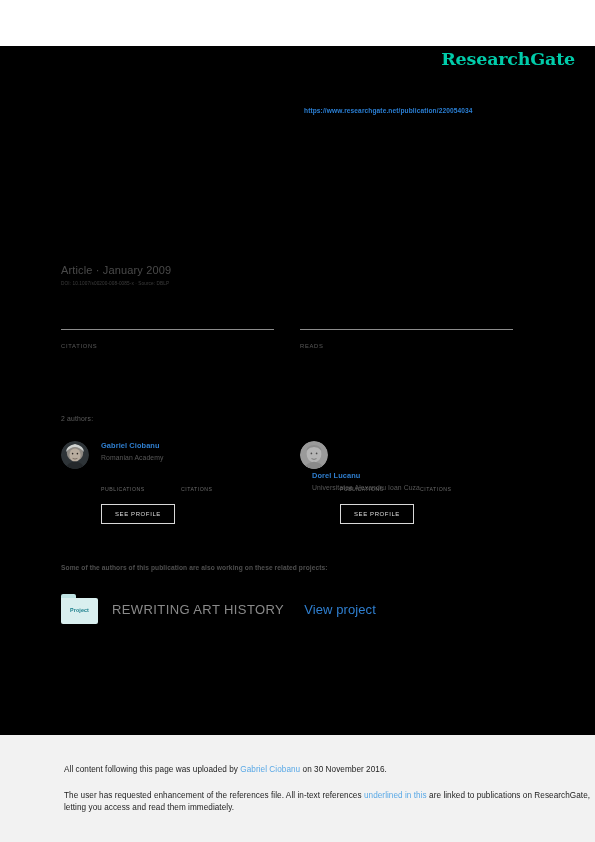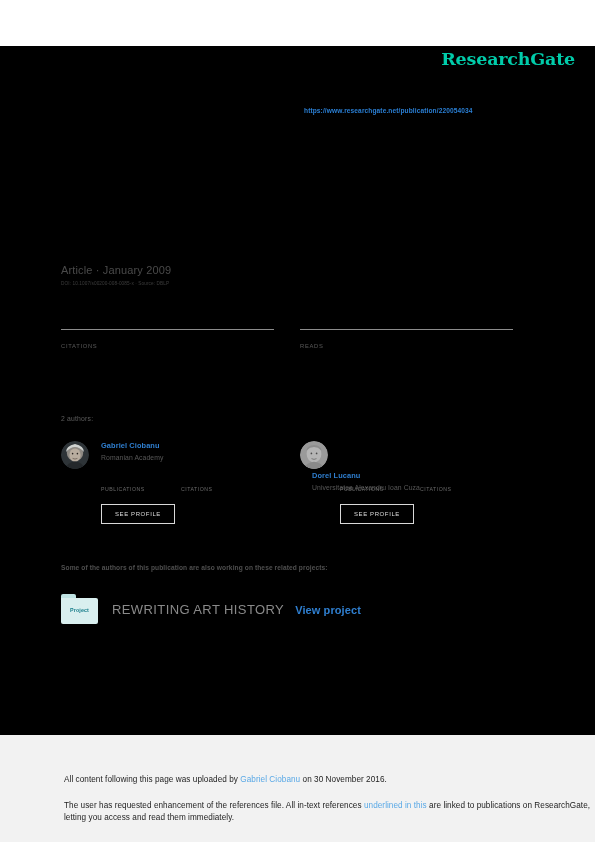--- a/index.html
+++ b/index.html
@@ -272,33 +272,33 @@
     display: flex;
     align-items: baseline;
     white-space: nowrap;
   }
   .project-title {
     font-size: 13px;
     color: #8a8a8a;
     letter-spacing: 0.4px;
   }
   .project-link {
-    font-size: 11px;
-    font-weight: bold;
+    font-size: 13px;
+    font-weight: normal;
     color: #2f7fd0;
-    margin-left: 11px;
+    margin-left: 20px;
     letter-spacing: 0.1px;
     cursor: pointer;
   }
 
   
   .footer {
     height: 107px;
     background: #f2f2f2;
-    padding: 39px 0 0 64px;
+    padding: 29px 0 0 64px;
     box-sizing: border-box;
   }
   .footer p {
     margin: 0;
     font-size: 8.2px;
     line-height: 1.55;
     color: #1d1d1d;
     letter-spacing: 0.05px;
   }
   .footer p.second { margin-top: 13px; }

